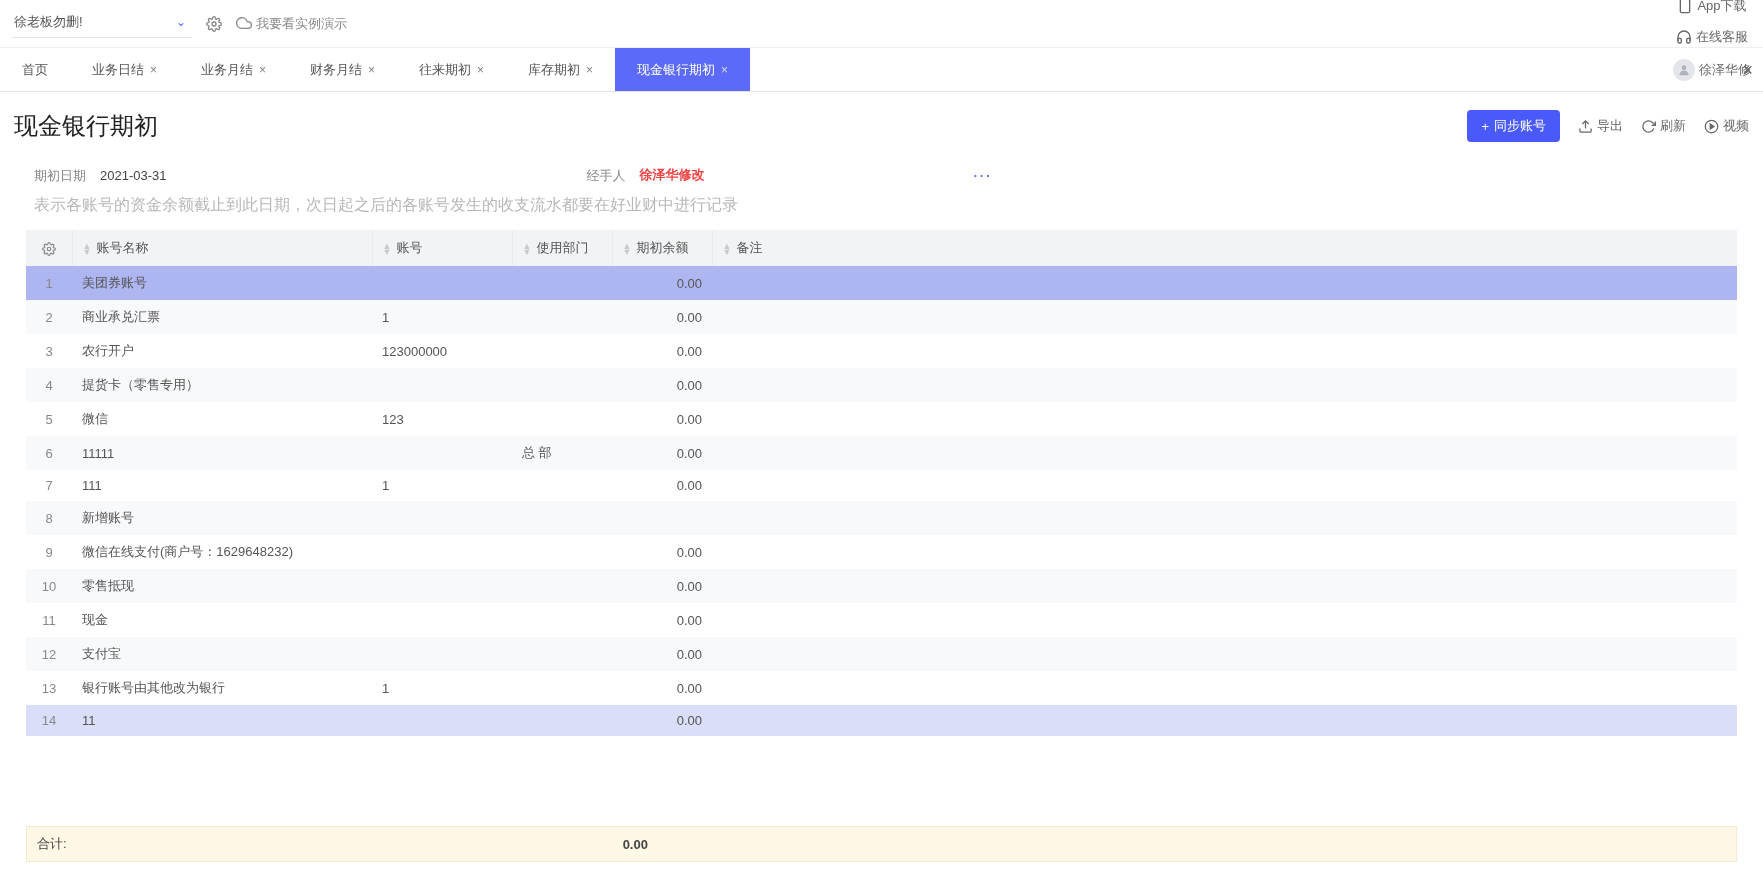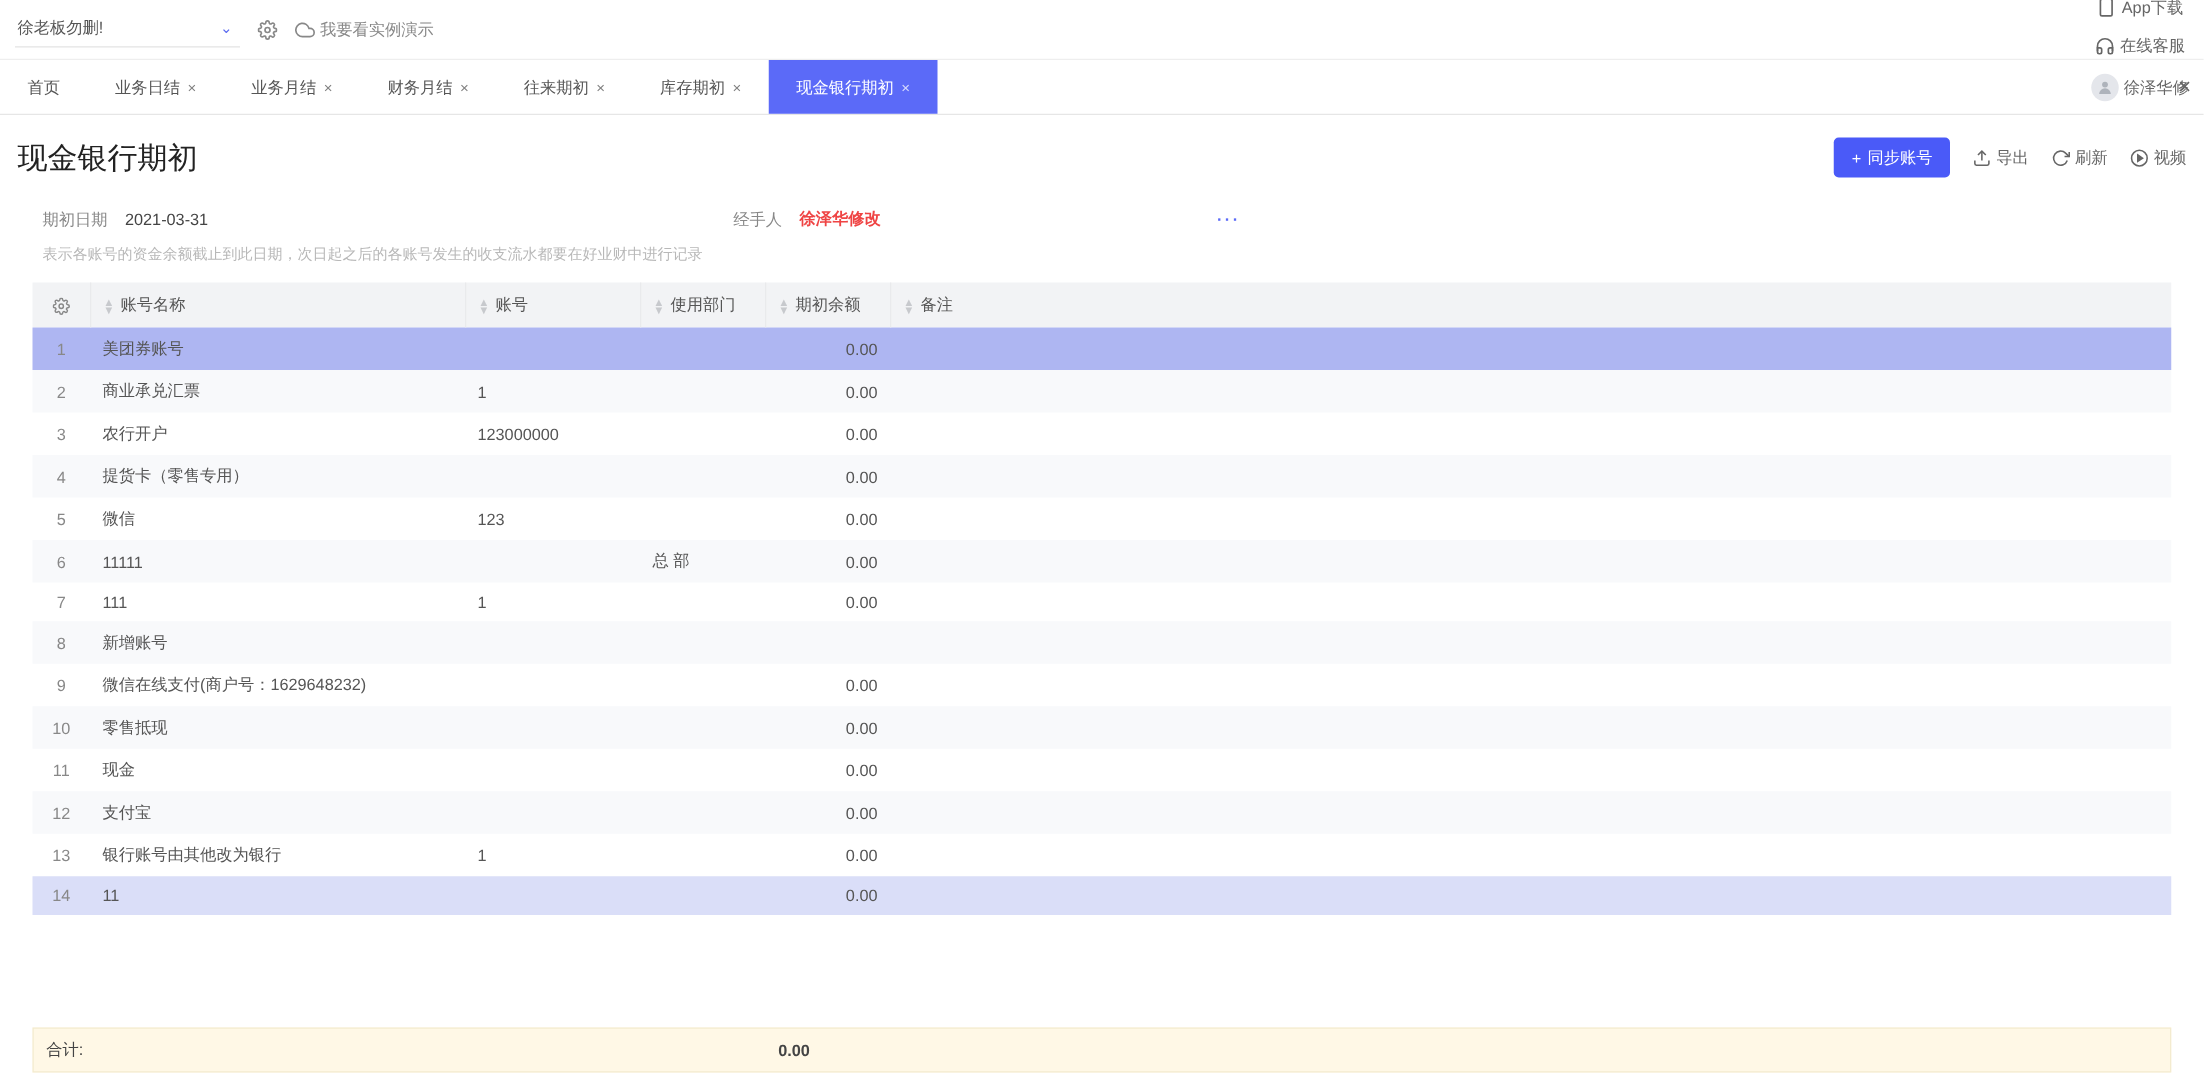--- a/index.html
+++ b/index.html
@@ -19,21 +19,21 @@
 }
 .top-left { display: flex; align-items: center; gap: 14px; }
 .account-select {
   display: flex; align-items: center; gap: 10px;
   min-width: 180px;
   border-bottom: 1px solid #e4e4e4;
   padding: 4px 6px 6px 2px;
   color: #555;
 }
 .account-select .chev { color: #5a6af0; font-size: 12px; margin-left: auto; }
-.icon-btn { color: #888; cursor: pointer; display: inline-flex; align-items: center; gap: 4px; }
+.icon-btn { color: #888; cursor: pointer; display: inline-flex; gap: 4px; }
 .cloud { color: #888; }
 .cloud svg { width: 16px; height: 16px; }
 .top-right { margin-left: auto; display: flex; align-items: center; gap: 13px; color: #666; flex-direction: column; }
 .top-right .item { display: inline-flex; align-items: center; gap: 4px; cursor: pointer; }
 .badge-wrap { position: relative; display: inline-flex; }
 .badge {
   position: absolute; top: -10px; right: -14px;
   background: #ff5b5b; color: #fff;
   font-size: 10px; padding: 1px 5px; border-radius: 8px;
   border: 1px solid #fff;
@@ -79,21 +79,21 @@
 }
 .field { display: flex; align-items: center; gap: 14px; }
 .field .label { color: #888; }
 .field .value { color: #444; }
 .field.handler { margin-left: 380px; position: relative; }
 .field.handler .value { color: #ef4444; min-width: 260px; border-bottom: 1px solid transparent; font-weight: bold; }
 .handler-more { color: #5b6af8; letter-spacing: 2px; cursor: pointer; font-weight: bold; margin-left: 60px; }
 
 .hint {
   padding: 6px 34px 14px 34px;
-  color: #b8b8b8; font-size: 12px;
+  color: #b8b8b8; font-size: 16px;
 }
 
 .table-wrap { padding: 0 26px; }
 table { width: 100%; border-collapse: collapse; table-layout: fixed; }
 thead th {
   background: #f2f3f5; color: #555; font-weight: 500;
   text-align: left; padding: 9px 10px;
   border-right: 1px solid #e9eaec;
   font-size: 13px;
 }

